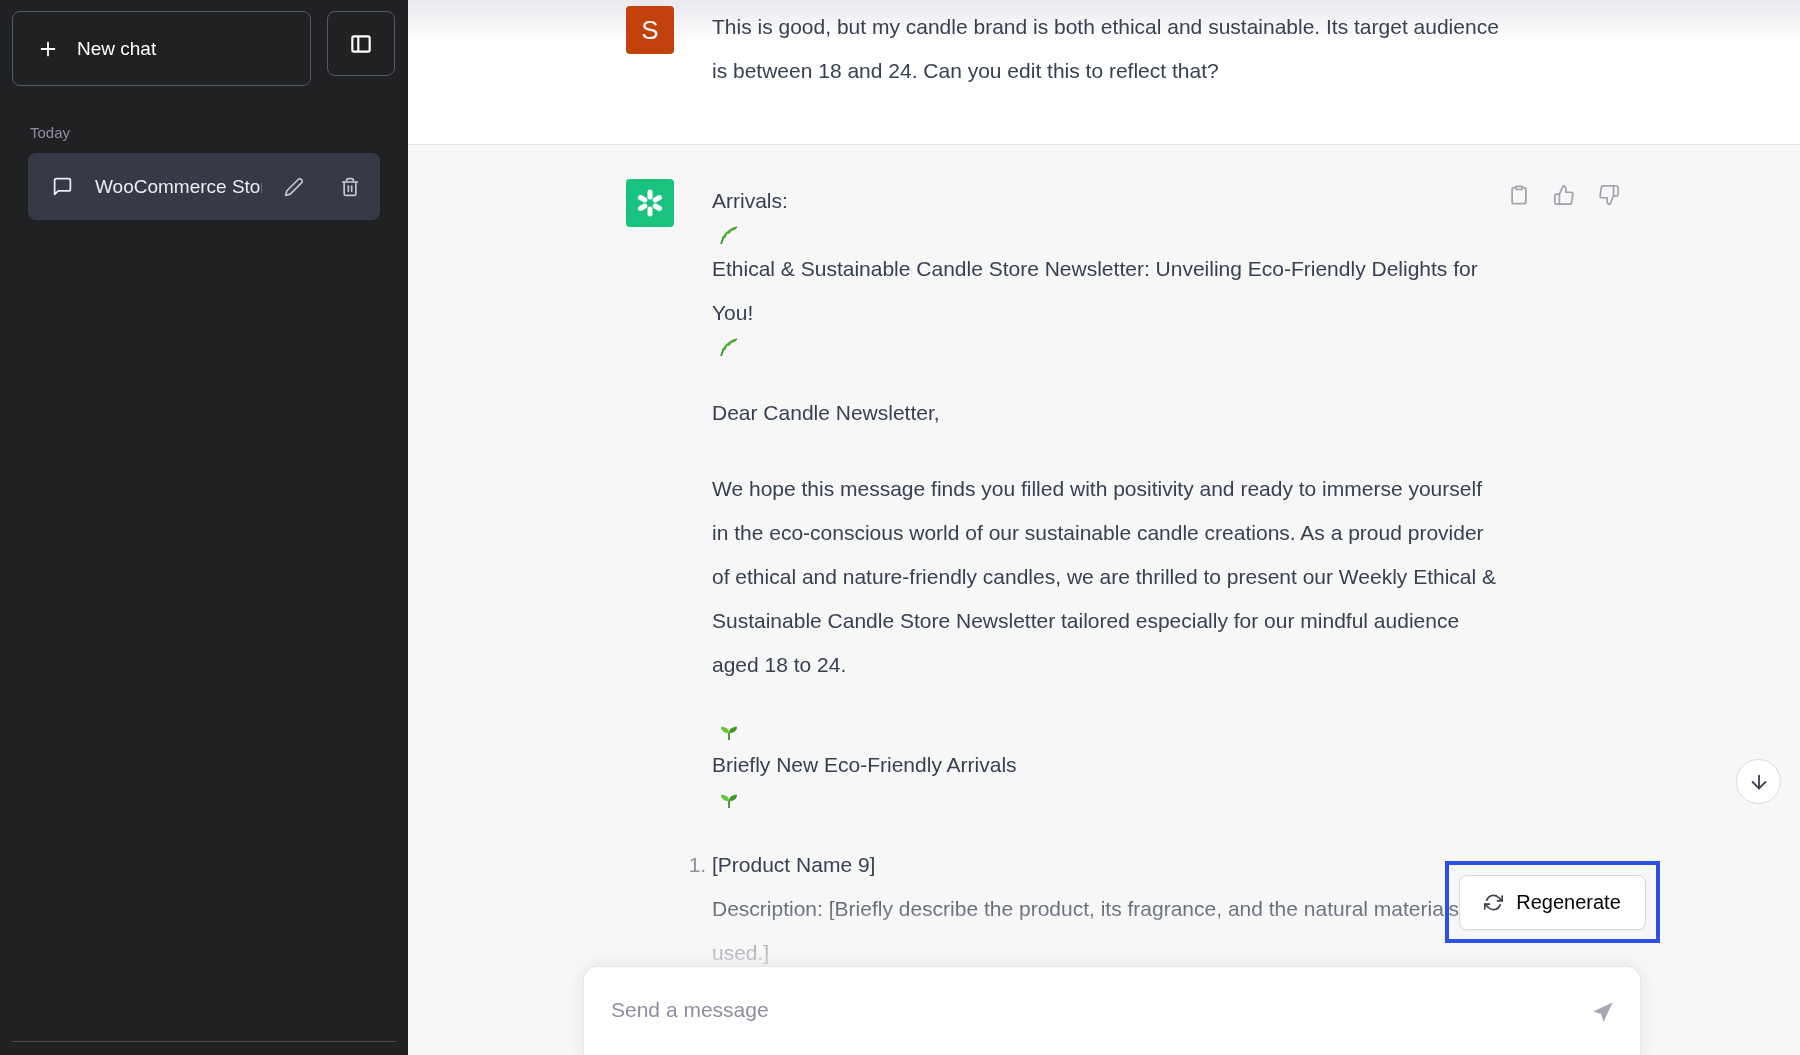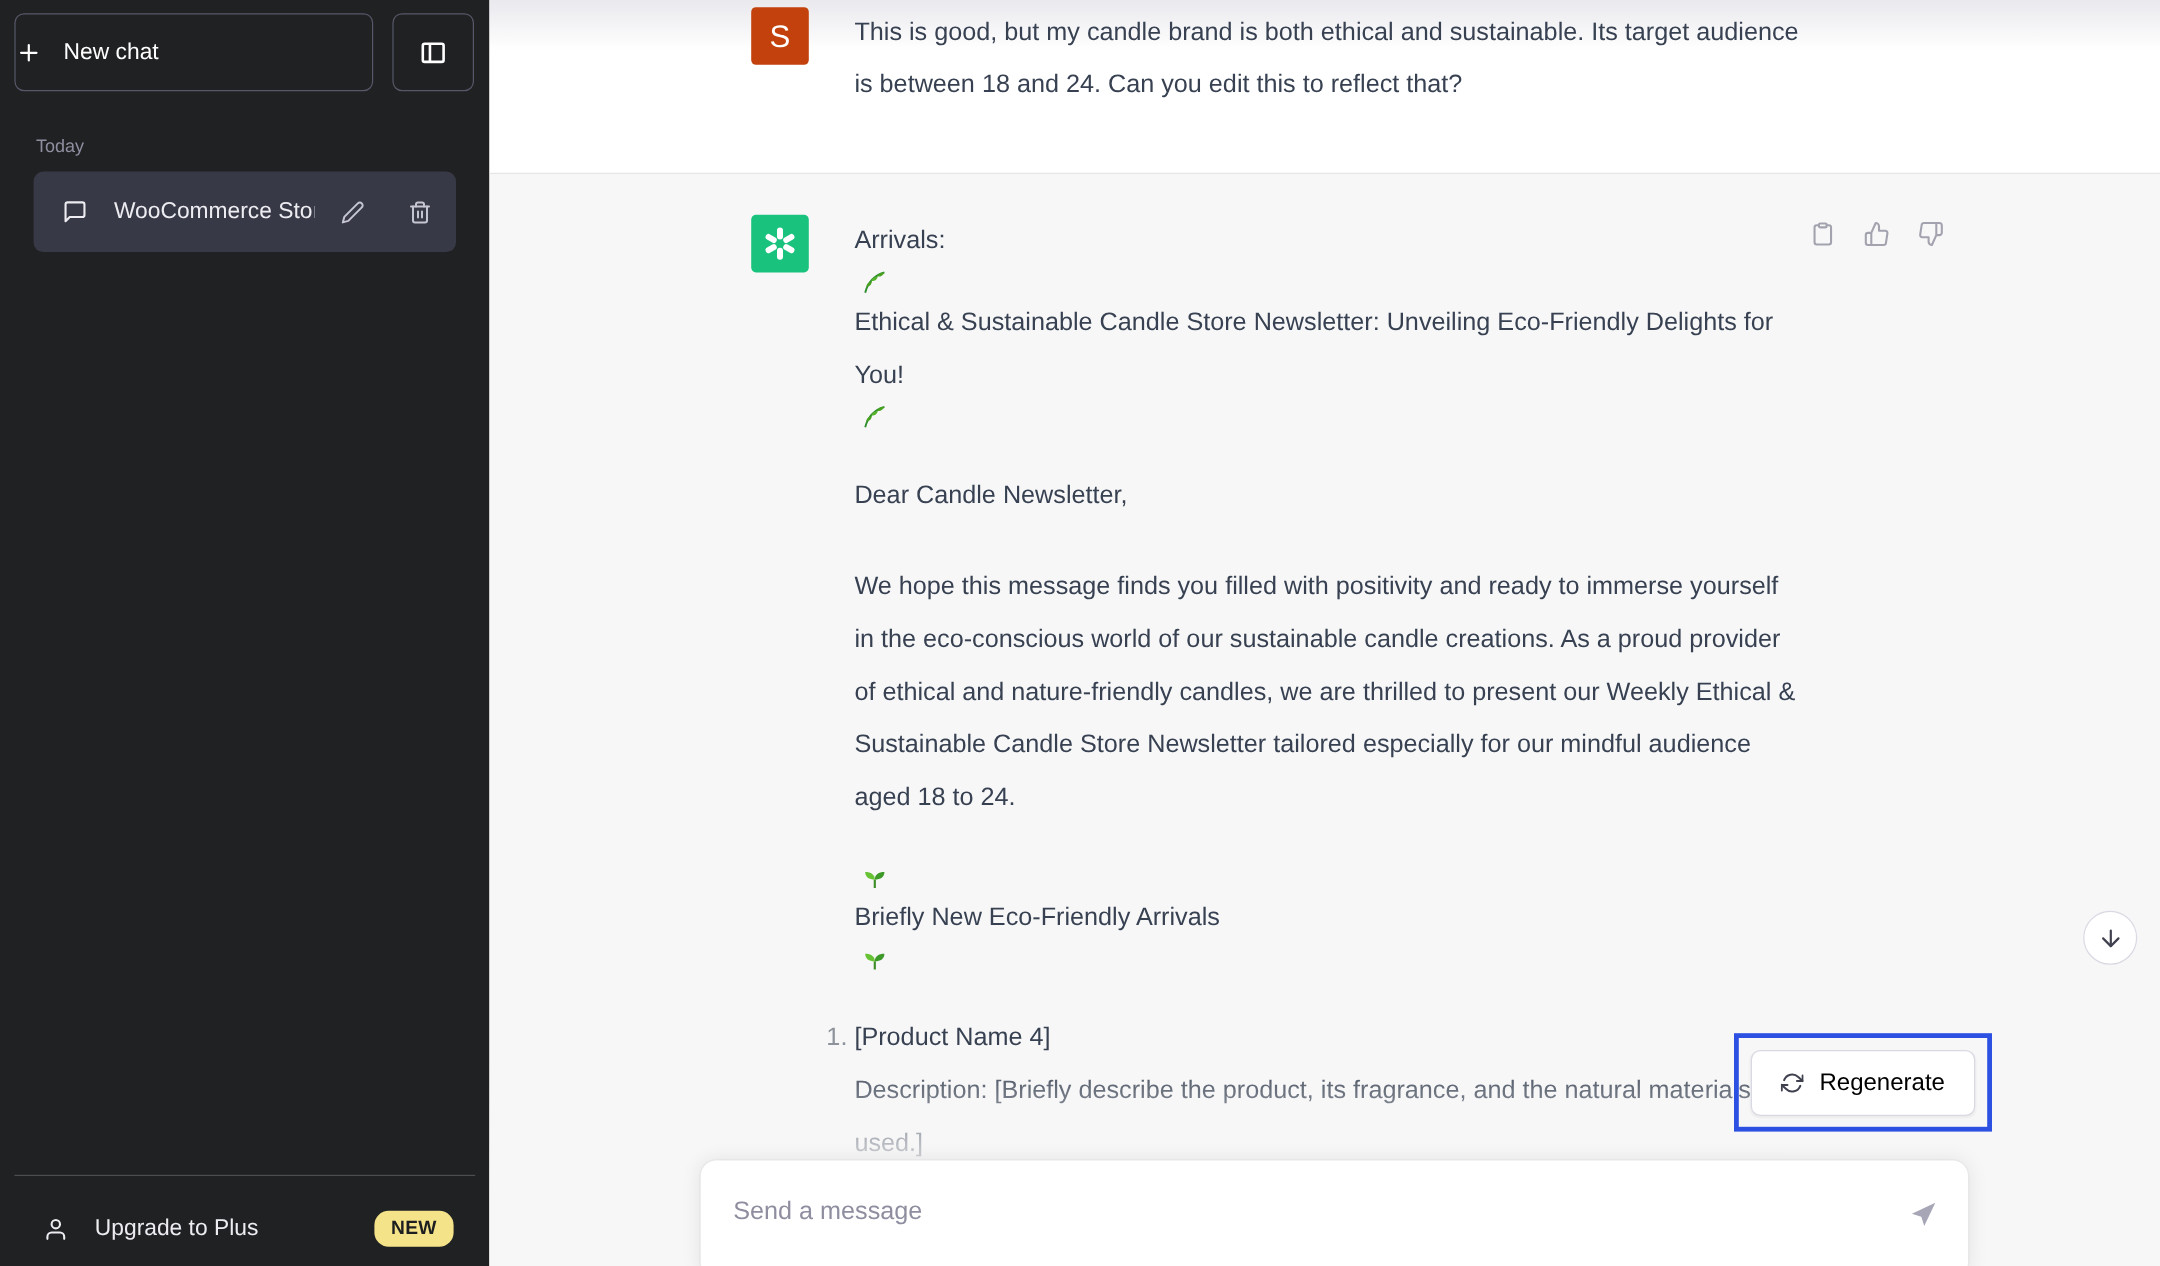--- a/index.html
+++ b/index.html
@@ -3,22 +3,22 @@
 <meta charset="utf-8">
 <style>
   * { margin:0; padding:0; box-sizing:border-box; }
   html,body { width:1800px; height:1055px; overflow:hidden;
     font-family:"Liberation Sans", sans-serif; background:#fff; }
 
   
   #sidebar { position:absolute; left:0; top:0; width:408px; height:1055px;
     background:#202123; color:#ececf1; }
   .side-top { display:flex; gap:16px; padding:11px 13px 0 12px; }
-  .new-chat-btn { flex:1; height:65px; border:1px solid #565869; border-radius:8px;
-    display:flex; align-items:center; gap:18px; 
+  .new-chat-btn { flex:1; height:75px; border:1px solid #565869; border-radius:8px;
+    display:flex; align-items:center; gap:18px; padding-left:24px;
     color:#fff; font-size:19px; cursor:pointer; background:transparent; }
   .collapse-btn { width:68px; height:65px; border:1px solid #565869; border-radius:8px;
     display:flex; align-items:center; justify-content:center; cursor:pointer; background:transparent; }
   .section-label { margin:38px 0 12px 30px; font-size:15px; font-weight:500; color:#8e8ea0; }
   .chat-item { margin:0 28px; height:67px; background:#383947; border-radius:8px;
     display:flex; align-items:center; padding:0 20px 0 24px; gap:22px; cursor:pointer; }
   .chat-item-title { flex:1; font-size:19px; color:#ececf1; white-space:nowrap;
     overflow:hidden; }
   .chat-item .mini-icon { flex:none; display:flex; }
   .side-footer { position:absolute; left:0; bottom:0; width:100%; padding:14px 14px 0 14px; }
@@ -129,30 +129,20 @@
           <polyline points="3 6 5 6 21 6"></polyline>
           <path d="M19 6v14a2 2 0 0 1-2 2H7a2 2 0 0 1-2-2V6m3 0V4a2 2 0 0 1 2-2h4a2 2 0 0 1 2 2v2"></path>
           <line x1="10" y1="11" x2="10" y2="17"></line>
           <line x1="14" y1="11" x2="14" y2="17"></line>
         </svg>
     </span>
   </div>
 
   <div class="side-footer">
     <div class="side-footer-divider"></div>
-    <div class="upgrade-row">
-      <span>
-        <svg width="21" height="21" viewBox="0 0 24 24" fill="none" stroke="#ececf1" stroke-width="2" stroke-linecap="round" stroke-linejoin="round">
-            <path d="M20 21v-2a4 4 0 0 0-4-4H8a4 4 0 0 0-4 4v2"></path>
-            <circle cx="12" cy="7" r="4"></circle>
-          </svg>
-      </span>
-      <span class="upgrade-label">Upgrade to Plus</span>
-      <span class="new-badge">NEW</span>
-    </div>
   </div>
 </div>
 
 <div id="main">
 
   <div class="row-user">
     <div class="avatar avatar-user">
       <span>S</span>
     </div>
     <div class="msg-text">This is good, but my candle brand is both ethical and sustainable. Its target audience is between 18 and 24. Can you edit this to reflect that?</div>
@@ -205,21 +195,21 @@
         <span>Briefly New Eco-Friendly Arrivals</span>
         <svg class="sprig" width="24" height="24" viewBox="0 0 24 24">
             <path d="M12 21v-7" fill="none" stroke="#3e8e28" stroke-width="1.8"></path>
             <path d="M12 14c0-4.2-3.1-6.3-8-6.3 0 4.2 3.1 6.3 8 6.3z" fill="#67c234"></path>
             <path d="M12 14c0-4.2 3.1-6.3 8-6.3 0 4.2-3.1 6.3-8 6.3z" fill="#3e9a28"></path>
           </svg>
       </p>
 
       <ol class="product-list">
         <li>
-          <div>[Product Name 4]</div>
+          <div>[Product Name 9]</div>
           <div>Description: [Briefly describe the product, its fragrance, and the natural materials used.]</div>
           <div>[Product Image 1]</div>
         </li>
         <li>
           <div>[Product Name 2]</div>
         </li>
       </ol>
     </div>
   </div>
 

